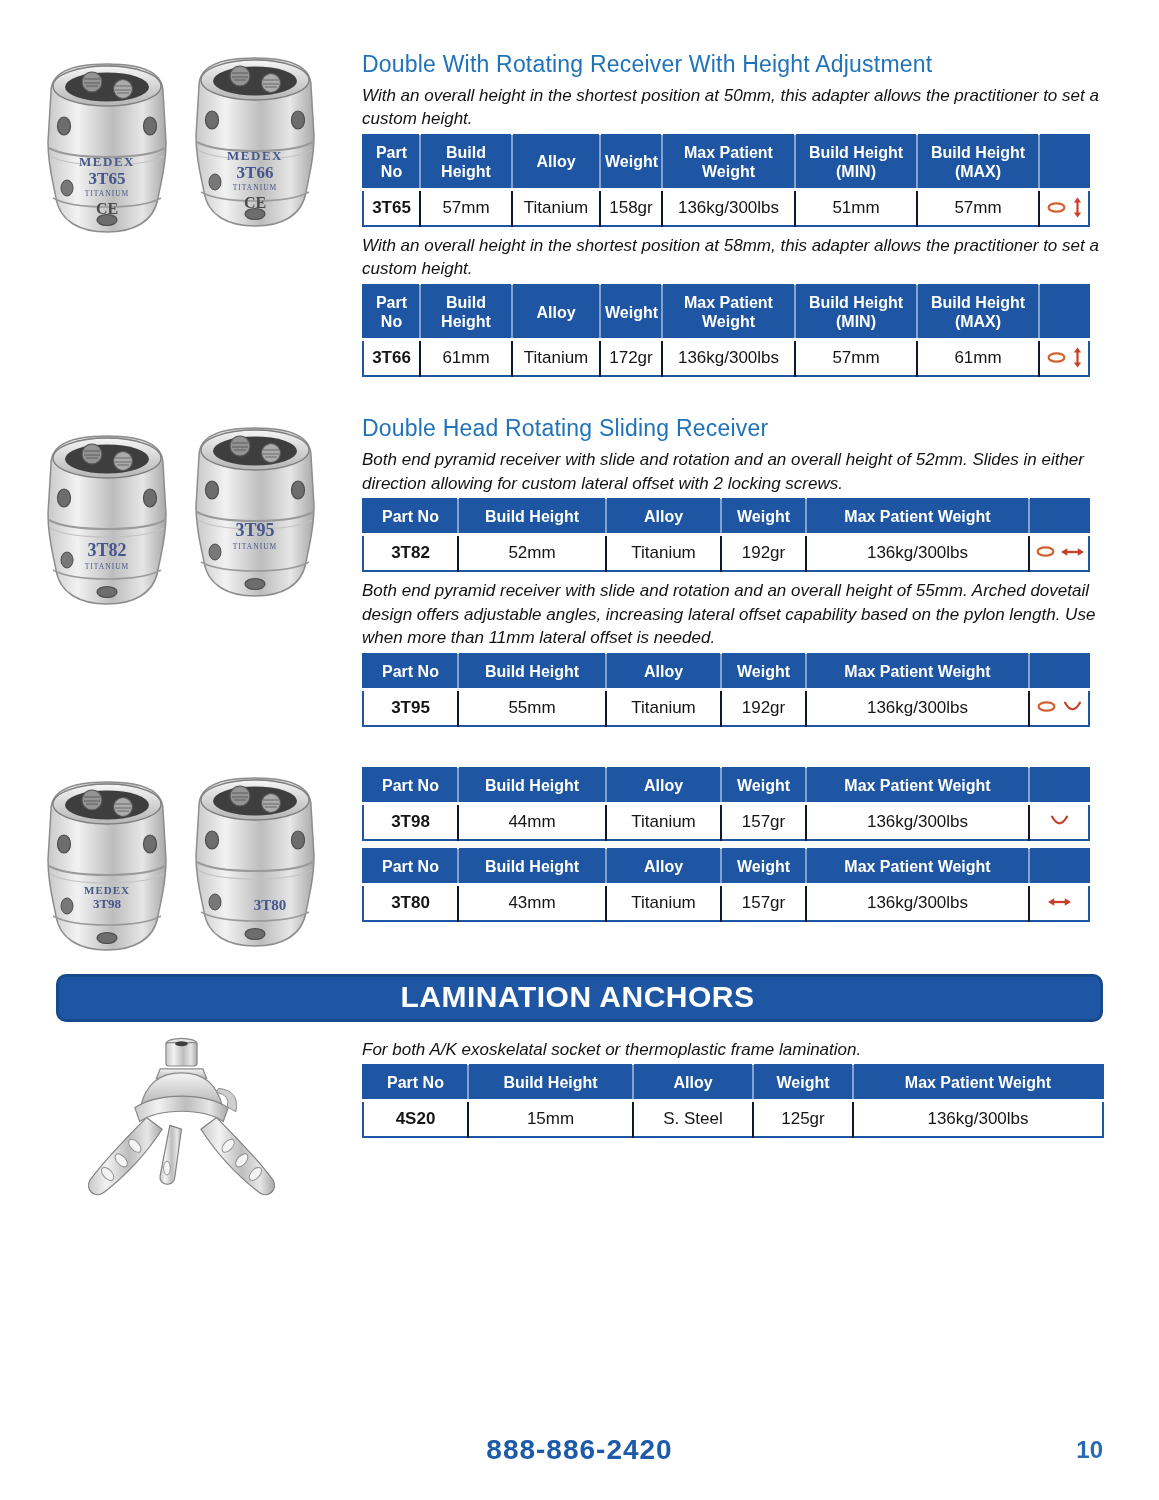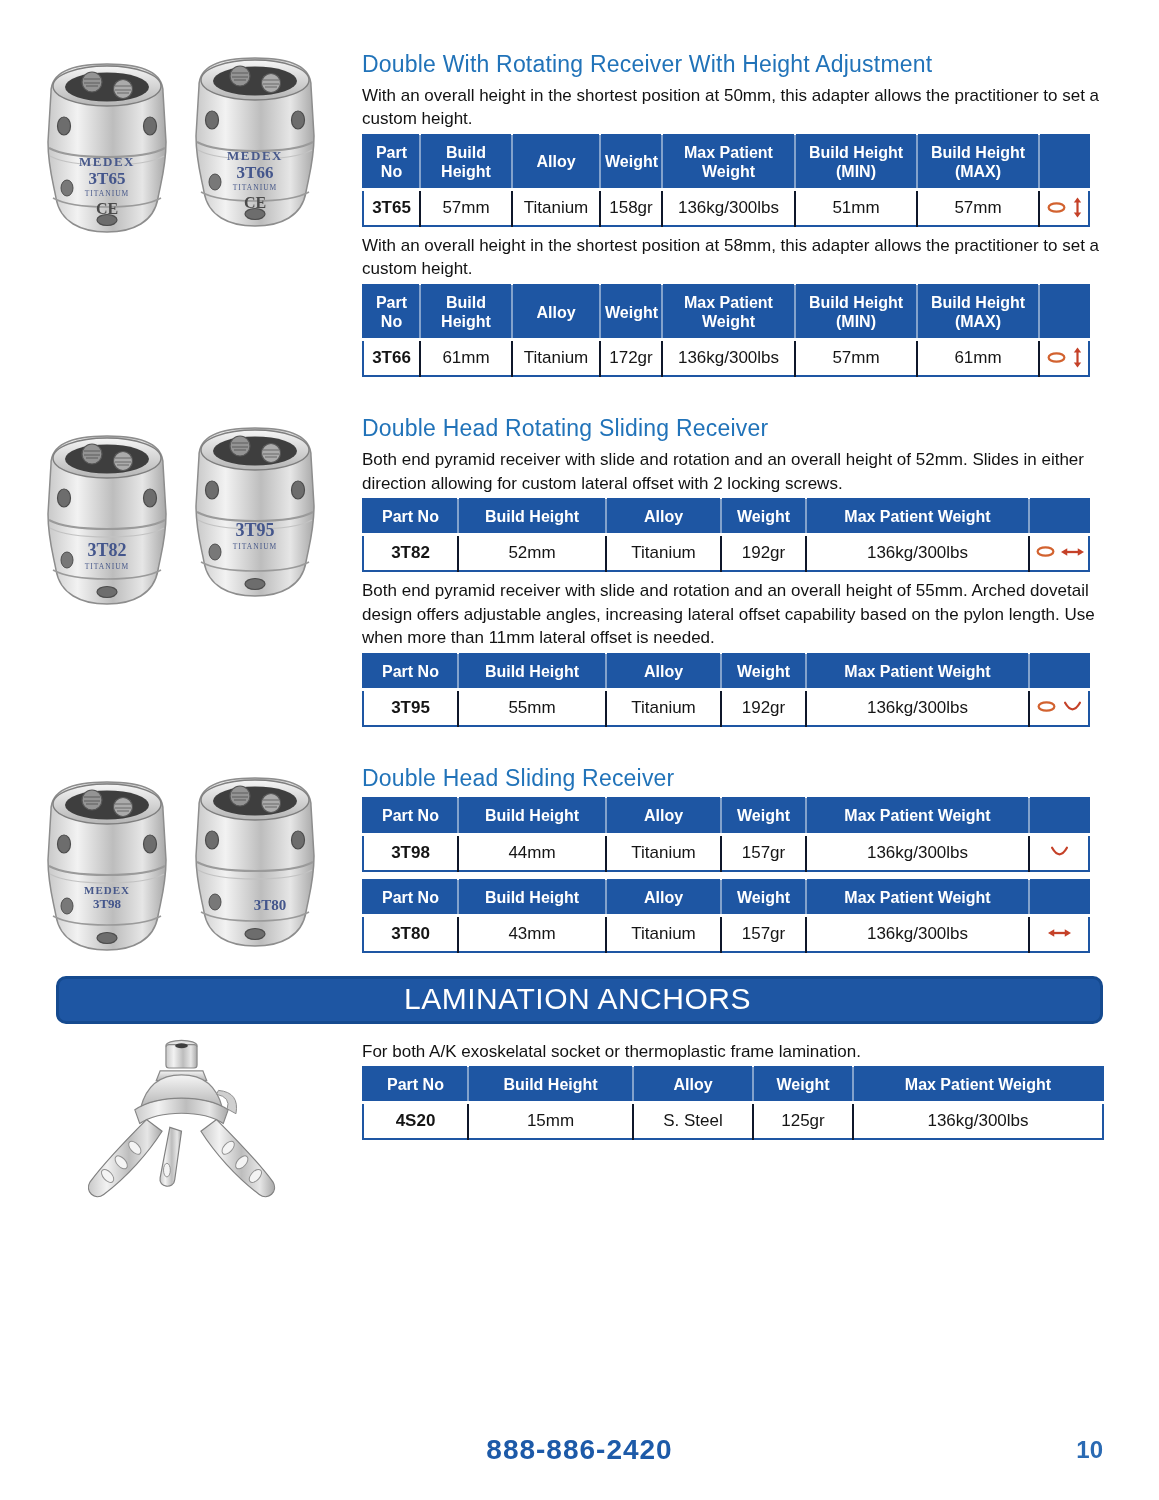--- a/index.html
+++ b/index.html
@@ -9,21 +9,21 @@
     background:#ffffff; font-family:"Liberation Sans", sans-serif; color:#151515;
   }
   .row { display:flex; align-items:flex-start; }
   .img-col { flex:0 0 362px; display:flex; justify-content:center; align-items:center; }
   .content-col { flex:1 1 auto; padding-right:58px; }
 
   .section-title {
     color:#2173b9; font-size:23px; font-weight:normal;
     margin:0 0 5px 0; line-height:1.25; letter-spacing:0.2px;
   }
-  .intro { font-size:17px; line-height:1.38; margin:0 0 3px 0; color:#121212; }
+  .intro { font-size:17px; line-height:1.38; margin:0 0 3px 0; color:#121212;font-style:italic; }
 
   table.spec { border-collapse:collapse; table-layout:fixed; margin:3px 0 7px 0; }
   table.spec { border:2px solid #1e56a3; }
   table.spec th {
     background:#1e56a3; color:#ffffff; font-size:16px; font-weight:bold;
     text-align:center; vertical-align:middle; padding:7px 4px; line-height:1.2;
     border-left:2px solid rgba(255,255,255,0.45);
   }
   table.spec th:first-child { border-left:none;margin-top:32px; }
   table.spec td {
@@ -36,21 +36,21 @@
 
   .big-table { width:726px; }
   .small-table { width:726px; }
   .last-table { width:740px; }
 
   .gap-section { margin-top:30px; }
 
   .banner {
     margin:16px 56px 10px 56px; background:#1e56a3; border:3px solid #154a8f;
     border-radius:10px; color:#ffffff; text-align:center;
-    font-size:30px; font-weight:normal; padding:3px 4px 5px 0; letter-spacing:0.5px;
+    font-size:30px; font-weight:bold; padding:3px 4px 5px 0; letter-spacing:0.5px;
   }
 
   .photo-pair { display:flex; gap:8px; align-items:flex-start; }
 
   .footer {
     position:absolute; left:56px; right:56px; bottom:18px; height:64px;
     display:flex; align-items:center;
   }
   .logo {
     font-family:"Liberation Serif", serif; font-weight:bold; font-size:50px;
@@ -333,21 +333,20 @@
         <text x="70" y="126" text-anchor="middle" font-size="11" font-weight="bold" fill="#47588a" letter-spacing="1">MEDEX</text>
         <text x="70" y="140" text-anchor="middle" font-size="13" font-weight="bold" fill="#44568c">3T98</text>
       </svg>
       <svg width="140" height="190" viewBox="0 0 140 190">
         <use href="#adapter"></use>
         <text x="85" y="146" text-anchor="middle" font-size="15" font-weight="bold" fill="#44568c">3T80</text>
       </svg>
     </div>
   </div>
   <div class="content-col">
-    <h2 class="section-title">Double Head Sliding Receiver</h2>
 
     <table class="spec small-table">
       <colgroup>
           <col style="width:95px">
           <col style="width:148px">
           <col style="width:115px">
           <col style="width:85px">
           <col style="width:223px">
           <col style="width:60px">
         </colgroup>

